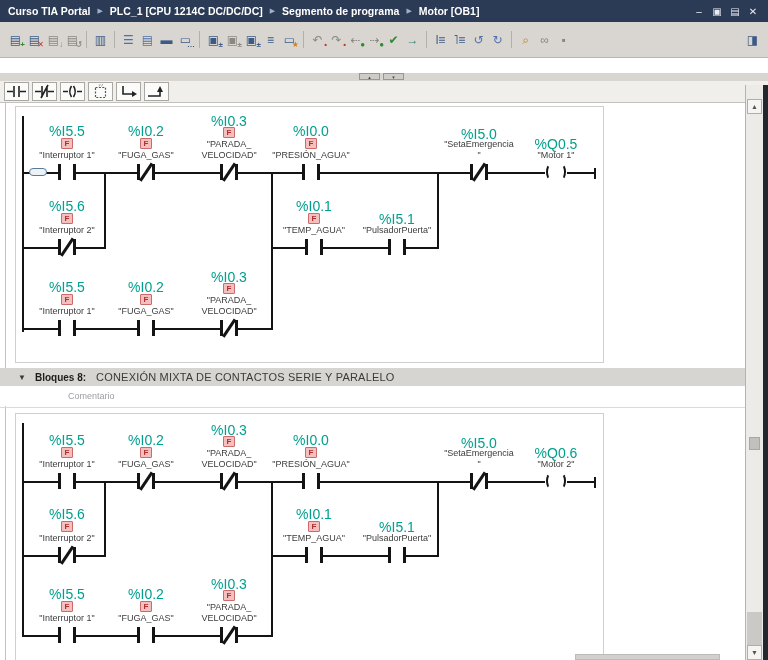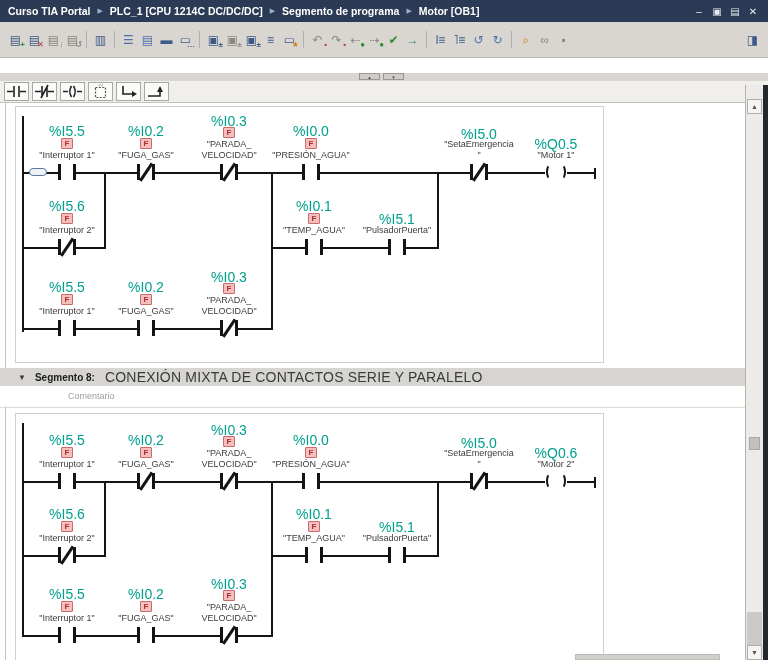--- a/index.html
+++ b/index.html
@@ -67,21 +67,21 @@
     border:1px solid #cc6a6a; padding:0 2.5px; border-radius:1px; margin:1px 0; }
   .tag { font-size:9px; color:#3c3c3c; white-space:pre-line; text-align:center; }
   .selcap { position:absolute; width:18px; height:8px; border:1.5px solid #5b7a99;
     border-radius:4px; background:#edf2f7; }
 
   
   .segband { position:absolute; left:0; top:265px; width:745px; height:18px; background:#d7d5d1;
     display:flex; align-items:center; }
   .seg-marker { margin-left:18px; font-size:8px; color:#3a3a3a; }
   .seg-label { margin-left:9px; font-size:10px; font-weight:bold; color:#1c1c1c; }
-  .seg-title { margin-left:10px; font-size:14px; color:#3a3a3a; letter-spacing:.2px; }
+  .seg-title { margin-left:10px; font-size:11px; color:#3a3a3a; letter-spacing:.2px; }
   .comment-row { position:absolute; left:0; top:283px; width:745px; height:20px; background:#fff;
     display:flex; align-items:center; }
   .comment-text { margin-left:68px; font-size:9px; color:#9d9d9d; }
   .seg-sepline { position:absolute; left:0; top:304px; width:745px; height:1px; background:#dddbd8; }
 
   
   .vscroll { position:absolute; right:5px; top:85px; width:18px; height:575px; background:#ecebe8;
     border-left:1px solid #b5b3af; }
   .vs-btn { position:absolute; left:1px; width:15px; height:15px; background:#f5f4f2;
     border:1px solid #b0aeaa; color:#555; font-size:7px; display:flex; align-items:center; justify-content:center; }
@@ -408,21 +408,21 @@
         <div class="sym">
             <i class="b1"></i>
             <i class="b2"></i>
             <i class="dg"></i>
           </div>
       </div>
     </div>
 
     <div class="segband">
       <span class="seg-marker">▼</span>
-      <span class="seg-label">Segmento 8:</span>
+      <span class="seg-label">Bloques 8:</span>
       <span class="seg-title">CONEXIÓN MIXTA DE CONTACTOS SERIE Y PARALELO</span>
     </div>
     <div class="comment-row">
       <span class="comment-text">Comentario</span>
     </div>
     <div class="seg-sepline"></div>
 
     <div class="network" style="top:310px; height:248px; border-bottom:none;">
       <div class="vw" style="left:6px; top:9px; height:214px;"></div>
       <div class="hw" style="left:6px; top:67px; width:573px;"></div>

